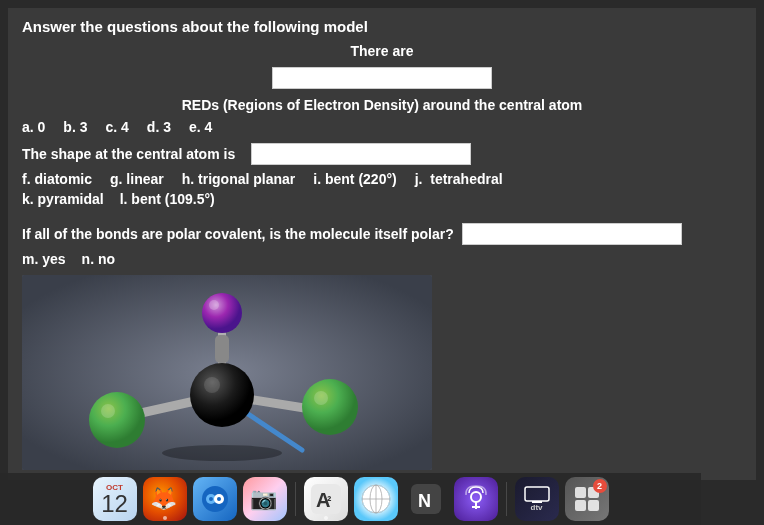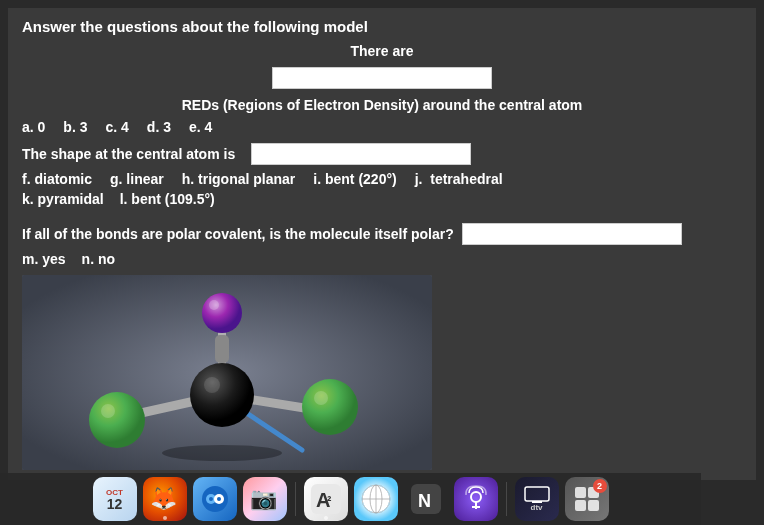--- a/index.html
+++ b/index.html
@@ -161,22 +161,22 @@
     }
 
     .calendar-month {
       font-size: 8px;
       color: #c0392b;
       font-weight: bold;
       text-transform: uppercase;
     }
 
     .calendar-day {
-      font-size: 14px;
-      font-weight: bold;
+      font-size: 24px;
+      font-weight: normal;
       color: #333;
       line-height: 1;
     }
 
     .taskbar-item.firefox {
       background: radial-gradient(circle at 40% 40%, #ff9500, #e34c00, #a01010);
     }
 
     .taskbar-item.finder {
       background: linear-gradient(135deg, #64b5f6, #1565c0);

